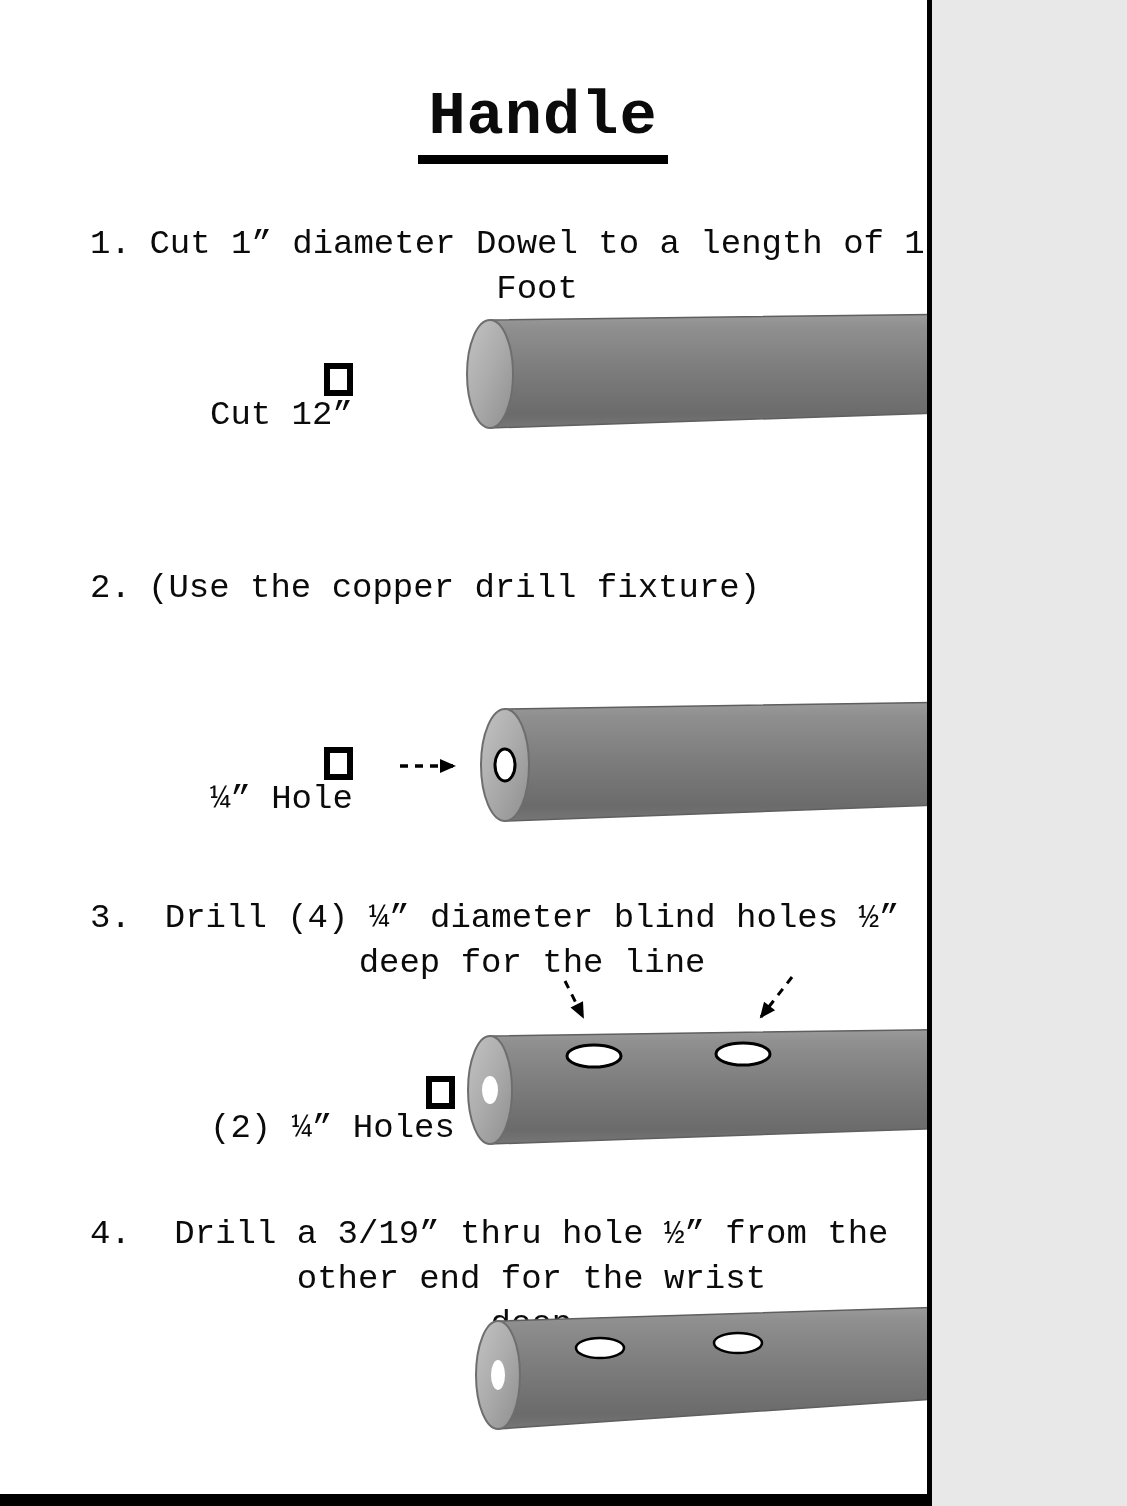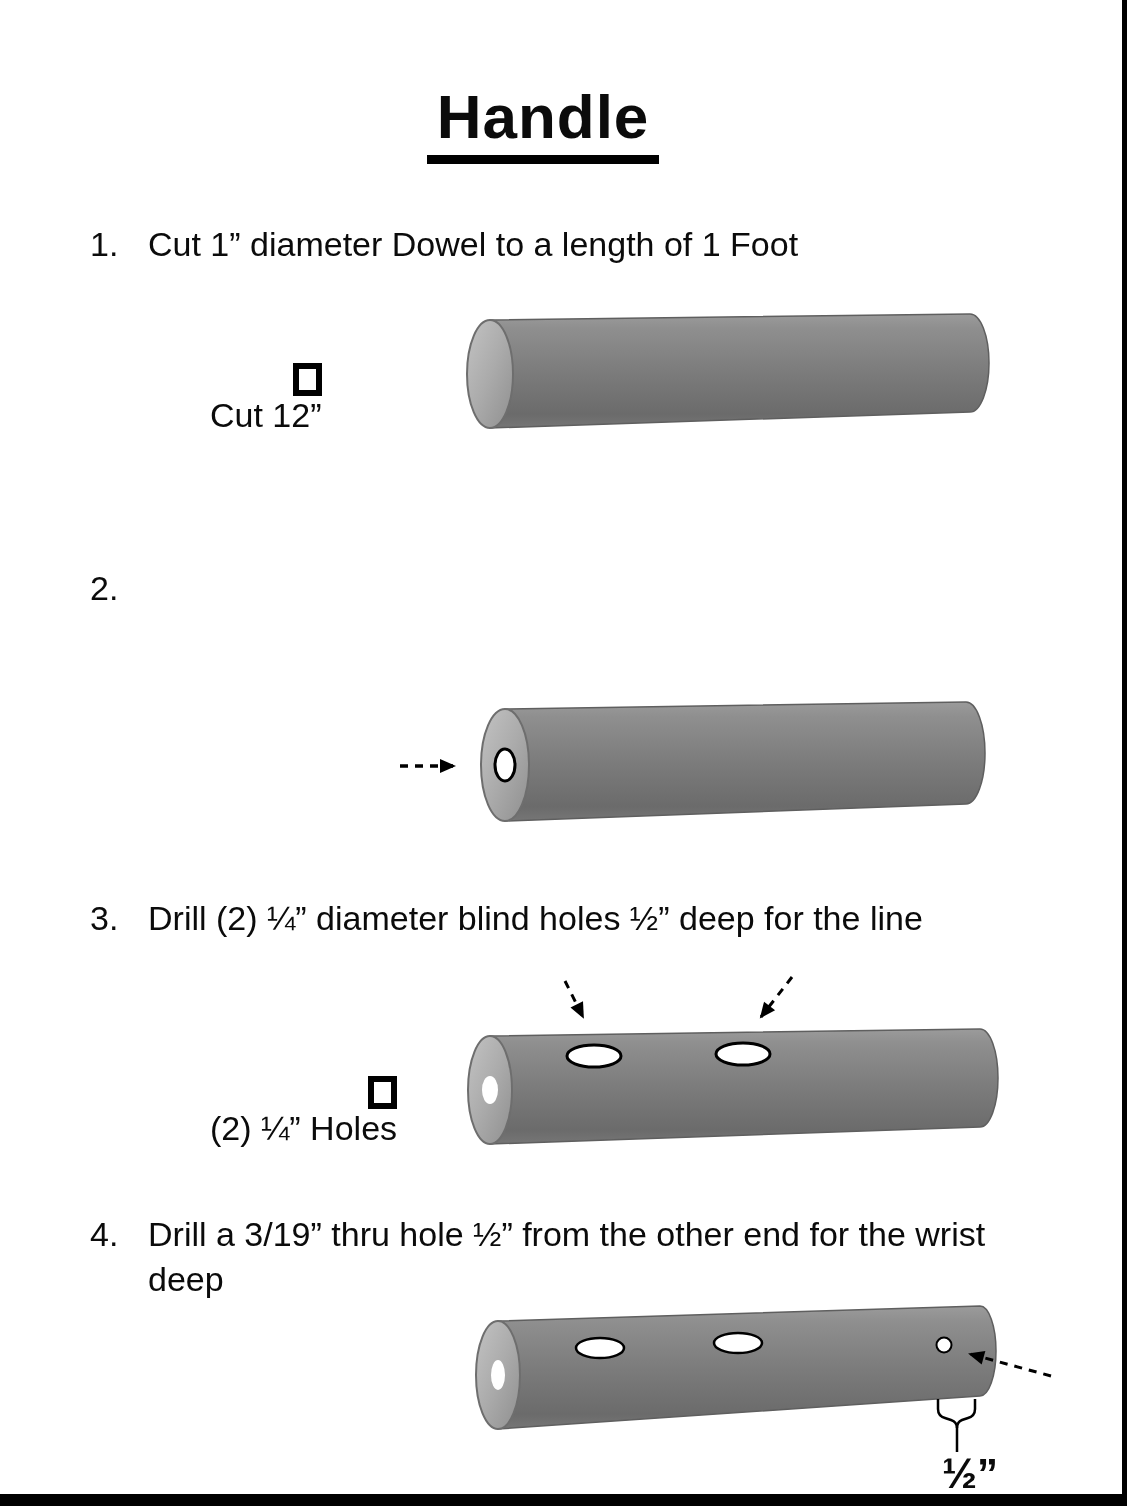--- a/index.html
+++ b/index.html
@@ -1,38 +1,38 @@
 <!DOCTYPE html>
 <html><head>
 <meta charset="utf-8">
 <style>
   html,body{margin:0;padding:0;background:#e8e8e8;}
   .page{
     position:relative;
-    width:1127px;height:1506px;
+    width:932px;height:1506px;
     background:#ffffff;
     overflow:hidden;
-    font-family:Liberation Sans, sans-serif;
+    font-family:Liberation Mono, monospace;
     color:#0b0b0b;
   }
   
   .edge-right{position:absolute;top:0;right:0;width:5px;height:1506px;background:#000;}
   .edge-bottom{position:absolute;left:0;top:1494px;width:1127px;height:12px;background:#000;}
 
   .title-wrap{position:absolute;top:84px;left:0;width:1086px;text-align:center;}
   .title{
     display:inline-block;margin:0;
     font-size:62px;font-weight:bold;line-height:1.05;
     border-bottom:9px solid #000;padding:0 10px 6px 10px;
     letter-spacing:1px;
   }
 
   .step{position:absolute;left:90px;display:flex;align-items:flex-start;}
   .step .num{width:58px;font-size:34px;line-height:45px;}
-  .step .lines{font-size:34px;line-height:45px;}
+  .step .lines{font-size:34px;line-height:45px;text-align:center;}
 
   .check-row{position:absolute;left:148px;display:flex;align-items:flex-end;height:36px;flex-direction:column;}
   .cbx{
     width:17px;height:21px;border:6px solid #000;background:#fff;
     display:inline-block;flex:0 0 auto;
   }
   .cbx-label{margin-left:62px;font-size:34px;white-space:nowrap;}
 
   .ill{position:absolute;}
   .dim-label{
@@ -80,33 +80,38 @@
     <span class="cbx-label">Cut 12”</span>
   </div>
   <svg class="ill" style="left:455px;top:312px" width="545" height="132" viewBox="0 0 545 132">
     <path d="M35,8 L515,2 A19,49 0 0 1 515,100 L35,116 Z" fill="url(#gBody)" stroke="#5f5f5f" stroke-width="1.5"></path>
     <ellipse cx="35" cy="62" rx="23" ry="54" fill="url(#gCap)" stroke="#6e6e6e" stroke-width="2"></ellipse>
   </svg>
 
   <div class="step" style="top:566px">
     <span class="num">2.</span>
     <div class="lines">
+      <div>(Use the copper drill fixture)</div>
     </div>
+  </div>
+  <div class="check-row" style="top:747px">
+    <span class="cbx"></span>
+    <span class="cbx-label">¼” Hole</span>
   </div>
   <svg class="ill" style="left:388px;top:692px" width="615" height="150" viewBox="0 0 615 150">
     <line x1="12" y1="74" x2="66" y2="74" stroke="#000" stroke-width="3.5" stroke-dasharray="8 7" marker-end="url(#ah)"></line>
     <path d="M117,17 L578,10 A19,51 0 0 1 578,112 L117,129 Z" fill="url(#gBody)" stroke="#5f5f5f" stroke-width="1.5"></path>
     <ellipse cx="117" cy="73" rx="24" ry="56" fill="url(#gCap)" stroke="#6e6e6e" stroke-width="2"></ellipse>
     <ellipse cx="117" cy="73" rx="10" ry="16" fill="#ffffff" stroke="#000" stroke-width="3"></ellipse>
   </svg>
 
   <div class="step" style="top:896px">
     <span class="num">3.</span>
     <div class="lines">
-      <div>Drill (2) ¼” diameter blind holes ½” deep for the line</div>
+      <div>Drill (4) ¼” diameter blind holes ½” deep for the line</div>
     </div>
   </div>
   <div class="check-row" style="top:1076px">
     <span class="cbx"></span>
     <span class="cbx-label">(2) ¼” Holes</span>
   </div>
   <svg class="ill" style="left:455px;top:975px" width="560" height="190" viewBox="0 0 560 190">
     <line x1="110" y1="6" x2="128" y2="42" stroke="#000" stroke-width="3" stroke-dasharray="8 7" marker-end="url(#ah)"></line>
     <line x1="337" y1="2" x2="306" y2="42" stroke="#000" stroke-width="3" stroke-dasharray="8 7" marker-end="url(#ah)"></line>
     <path d="M35,61 L525,54 A18,49 0 0 1 525,152 L35,169 Z" fill="url(#gBody)" stroke="#5f5f5f" stroke-width="1.5"></path>

